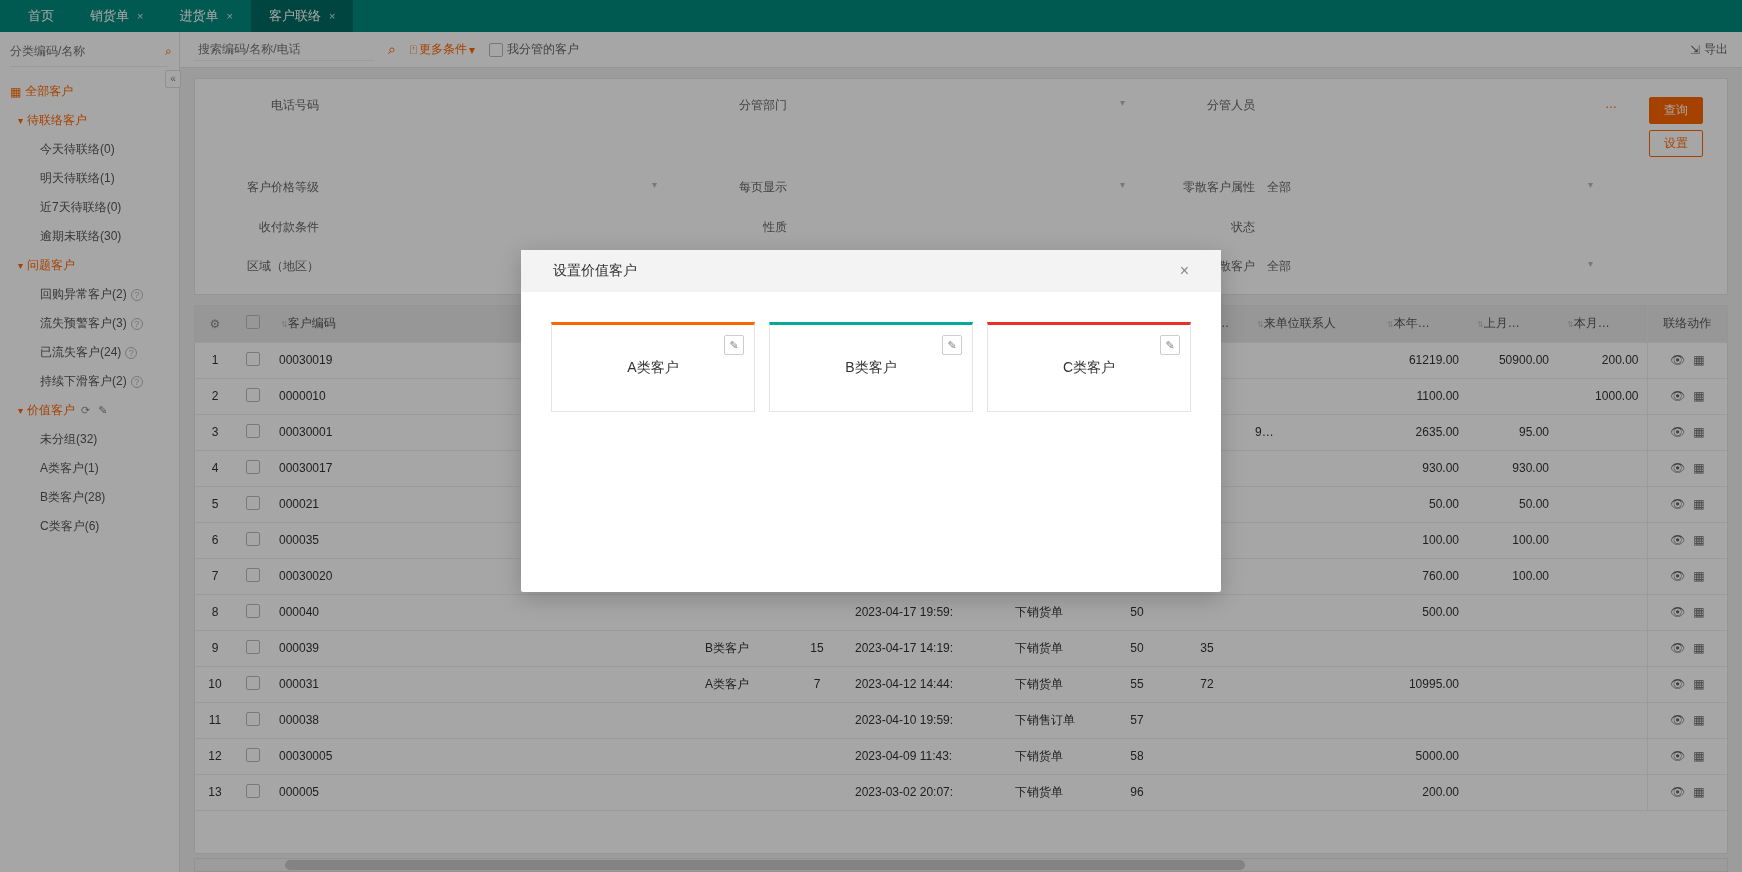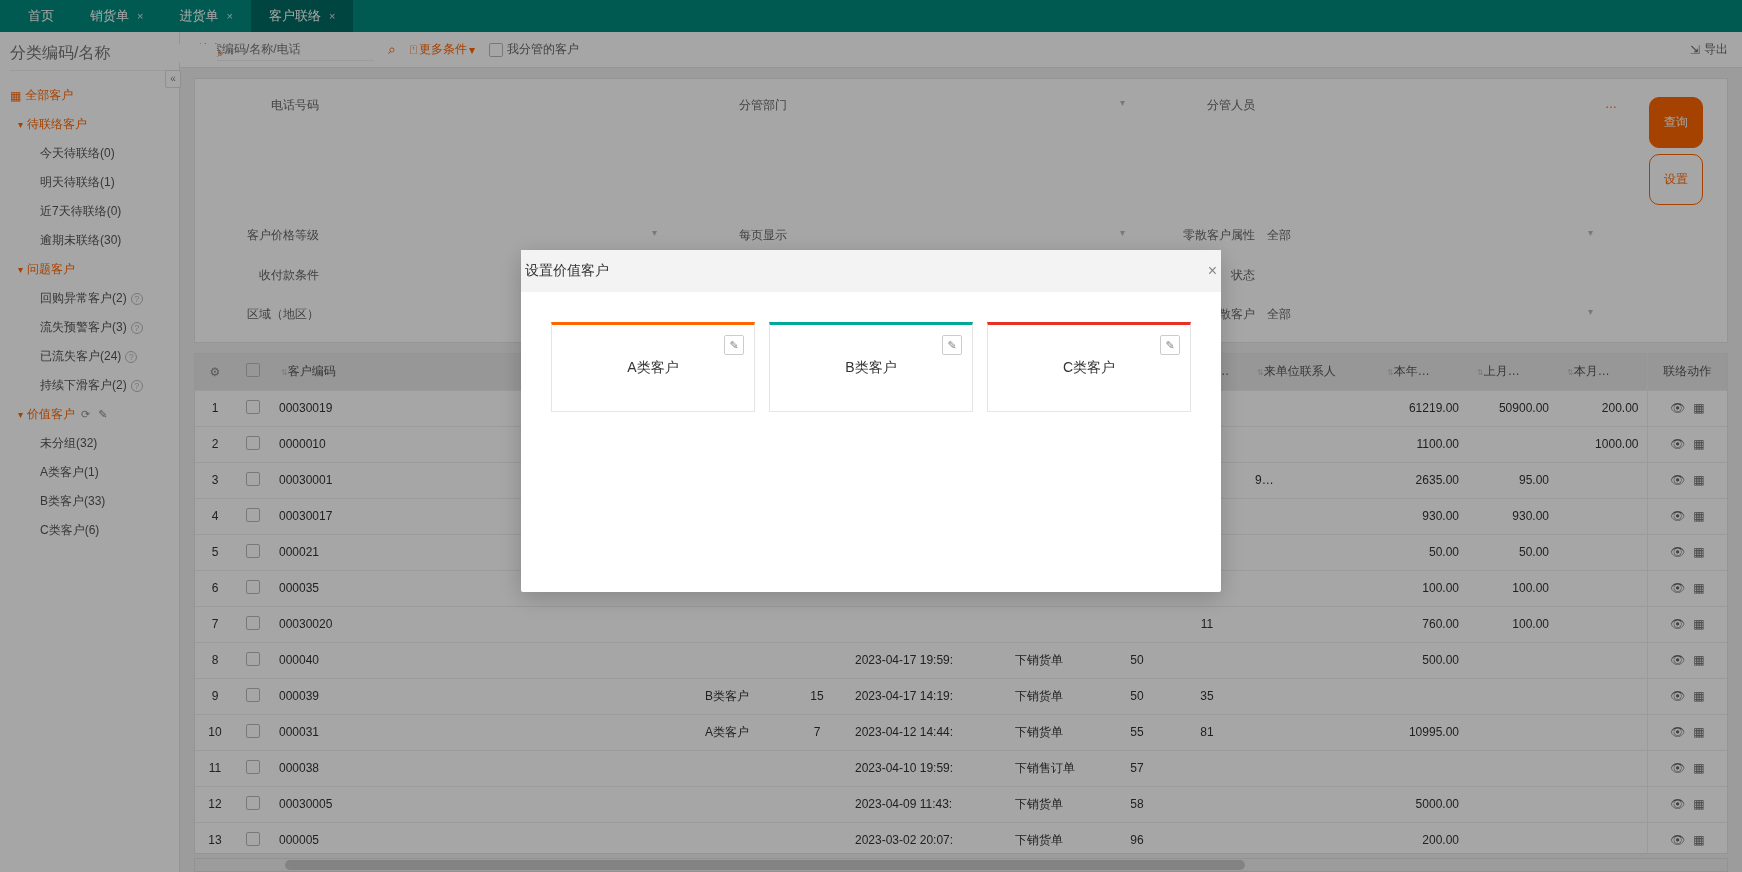--- a/index.html
+++ b/index.html
@@ -10,21 +10,21 @@
 .top-tab { padding: 12px 18px; display: flex; align-items: center; color: #fff; font-size: 13px; cursor: pointer; gap: 8px; }
 .top-tab.active { background: #006b61; }
 .top-tab .x { opacity: .8; font-size: 11px; }
 
 
 .workspace { display: flex; height: calc(100% - 32px); }
 
 
 .sidebar { width: 180px; background: #fff; border-right: 1px solid #e5e5e5; padding: 8px 10px; position: relative; }
 .side-search { display: flex; align-items: center; border-bottom: 1px solid #eee; padding: 4px 0 8px; }
-.side-search input { border: none; flex: 1; font-size: 16px; outline: none; }
+.side-search input { border: none; flex: 1; font-size: 12px; outline: none; }
 .side-search .mag { color: #f60; }
 .collapse-btn { position: absolute; right: -2px; top: 38px; border: 1px solid #ddd; background: #fff; width: 16px; height: 18px; border-radius: 2px; font-size: 10px; line-height: 16px; text-align: center; color: #888; }
 .tree { margin-top: 10px; }
 .tree-node { padding: 6px 0; color: #333; cursor: pointer; }
 .tree-node.root { color: #f60; font-weight: 500; display: flex; align-items: center; gap: 4px; }
 .tree-node.section { color: #f60; padding-left: 8px; }
 .tree-node.leaf { padding-left: 30px; color: #555; }
 .tree-node .caret { font-size: 10px; color: #f60; margin-right: 4px; }
 .tree-node .help { display: inline-block; border: 1px solid #bbb; border-radius: 50%; width: 12px; height: 12px; font-size: 9px; line-height: 11px; text-align: center; color: #bbb; margin-left: 4px; }
 .tree-node .toolbar { display: inline-flex; gap: 8px; margin-left: 6px; color: #888; font-size: 11px; }
@@ -38,21 +38,21 @@
 .my-check { display: flex; align-items: center; gap: 4px; color: #666; }
 .export-btn { margin-left: auto; color: #666; display: flex; align-items: center; gap: 4px; cursor: pointer; }
 
 
 .filter-panel { background: #fff; margin: 10px 14px; border: 1px solid #e5e5e5; padding: 18px 24px 18px 24px; display: grid; grid-template-columns: repeat(3, 1fr) 80px; row-gap: 22px; column-gap: 30px; position: relative; }
 .filter-item { display: flex; align-items: flex-start; }
 .filter-item label { width: 100px; text-align: right; color: #666; margin-right: 12px; }
 .filter-item .val { flex: 1; border-bottom: 1px solid transparent; color: #666; position: relative; }
 .filter-item .drop { position: absolute; right: 0; color: #bbb; font-size: 10px; }
 .filter-actions { display: flex; flex-direction: column; gap: 6px; align-items: flex-end; }
-.btn { padding: 16px 14px; font-size: 12px; border-radius: 10px; cursor: pointer; text-align: center; }
+.btn { padding: 4px 14px; font-size: 12px; border-radius: 2px; cursor: pointer; text-align: center; }
 .btn-primary { background: #f60; color: #fff; border: 1px solid #f60; }
 .btn-outline { background: #fff; color: #f60; border: 1px solid #f60; }
 .filter-extra { color: #f60; position: absolute; right: 110px; top: 18px; }
 
 
 .table-wrap { flex: 1; margin: 0 14px 0 14px; background: #fff; overflow: auto; border: 1px solid #e5e5e5; position: relative; }
 table { width: 100%; border-collapse: collapse; font-size: 12px; }
 th, td { border-bottom: 1px solid #eee; padding: 0 8px; height: 36px; text-align: left; white-space: nowrap; }
 th { background: #e9e9e9; color: #555; font-weight: 500; position: sticky; top: 0; }
 th .sort { font-size: 8px; color: #bbb; margin-left: 2px; }
@@ -68,21 +68,21 @@
 
 
 .pager { background: #fff; border-top: 1px solid #e5e5e5; padding: 8px 16px; display: flex; align-items: center; justify-content: flex-end; gap: 14px; color: #666; margin: 0 14px; }
 .pager select, .pager input { border: 1px solid #ccc; padding: 2px 4px; font-size: 12px; }
 .pager input { width: 32px; text-align: center; }
 .pager .pg-btn { color: #aaa; cursor: pointer; padding: 0 4px; }
 
 
 .overlay { position: absolute; inset: 0; background: rgba(0,0,0,.35); display: flex; align-items: flex-start; justify-content: center; }
 .modal { background: #fff; width: 700px; margin-top: 250px; border-radius: 2px; box-shadow: 0 6px 24px rgba(0,0,0,.2); }
-.modal-head { background: #f3f3f3; padding: 12px 4px; display: flex; align-items: center; }
+.modal-head { background: #f3f3f3; padding: 12px 32px; display: flex; align-items: center; }
 .modal-head .title { font-size: 14px; color: #333; }
 .modal-head .close { margin-left: auto; color: #888; font-size: 16px; cursor: pointer; }
 .modal-body { padding: 30px 30px 180px 30px; display: flex; gap: 14px; }
 .card { flex: 1; border: 1px solid #e5e5e5; border-top-width: 3px; padding: 34px 0; text-align: center; position: relative; font-size: 14px; color: #333; }
 .card .edit { position: absolute; right: 10px; top: 10px; width: 20px; height: 20px; border: 1px solid #ccc; border-radius: 2px; font-size: 11px; line-height: 18px; text-align: center; color: #888; cursor: pointer; }
 .card-a { border-top-color: #f60; }
 .card-b { border-top-color: #00a896; }
 .card-c { border-top-color: #e83024; }
 
 .scrollbar-fake { height: 14px; background: #f0f0f0; margin: 4px 14px 0 14px; border: 1px solid #e0e0e0; position: relative; }
@@ -134,21 +134,21 @@
       <div class="tree-node leaf"><span>流失预警客户(3)</span><span class="help">?</span></div>
       <div class="tree-node leaf"><span>已流失客户(24)</span><span class="help">?</span></div>
       <div class="tree-node leaf"><span>持续下滑客户(2)</span><span class="help">?</span></div>
 
       <div class="tree-node section"><span class="caret">▾</span><span>价值客户</span><span class="toolbar">
             <span>⟳</span>
             <span>✎</span>
           </span></div>
       <div class="tree-node leaf">未分组(32)</div>
       <div class="tree-node leaf">A类客户(1)</div>
-      <div class="tree-node leaf">B类客户(33)</div>
+      <div class="tree-node leaf">B类客户(28)</div>
       <div class="tree-node leaf">C类客户(6)</div>
     </div>
   </div>
 
   <div class="main">
     <div class="main-toolbar">
       <input class="tool-search" placeholder="搜索编码/名称/电话" style="">
       <span class="tool-icon">⌕</span>
       <span class="more-filter">
           <span>⍞</span>
@@ -408,21 +408,21 @@
             <tr>
               <td class="center">10</td>
               <td class="center"><span class="row-chk"></span></td>
               <td>000031</td>
               <td></td>
               <td>A类客户</td>
               <td class="center">7</td>
               <td>2023-04-12 14:44:</td>
               <td><span class="link">下销货单</span></td>
               <td class="center">55</td>
-              <td class="center">81</td>
+              <td class="center">72</td>
               <td></td>
               <td class="num">10995.00</td>
               <td class="num"></td>
               <td class="num"></td>
               <td class="row-action pinned-right"><span>👁</span><span>▦</span></td>
             </tr>
             <tr>
               <td class="center">11</td>
               <td class="center"><span class="row-chk"></span></td>
               <td>000038</td>

